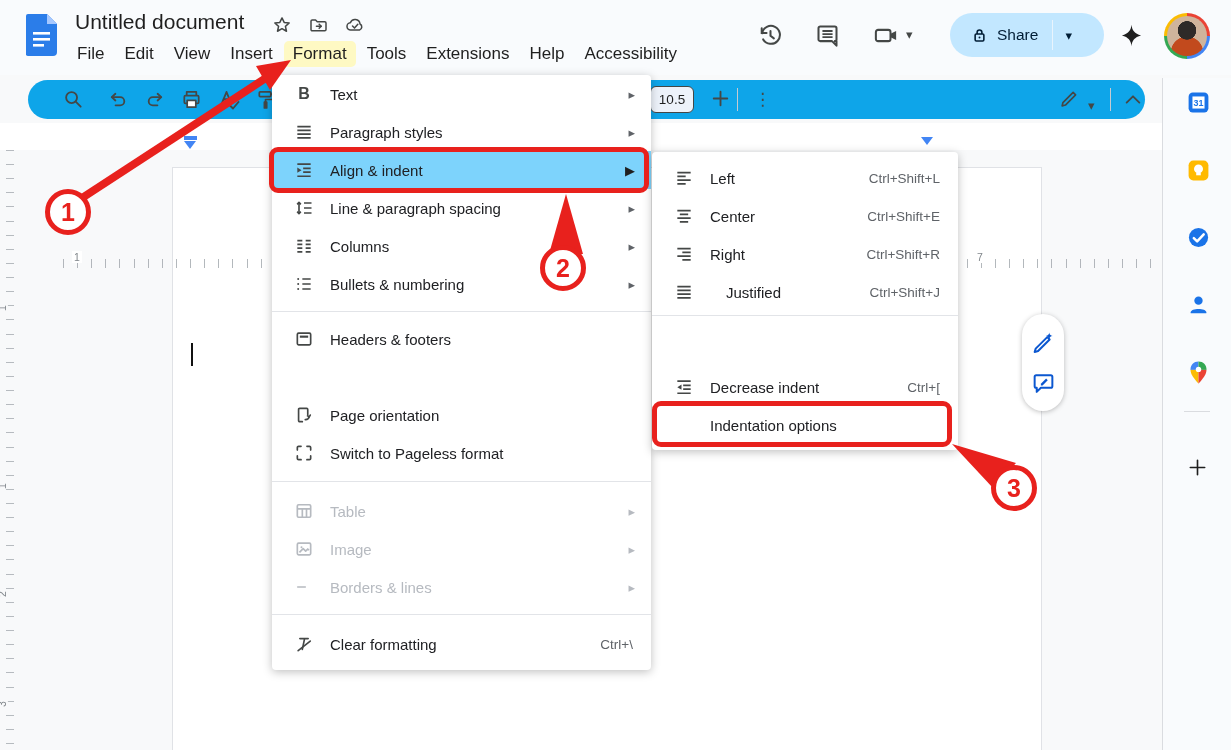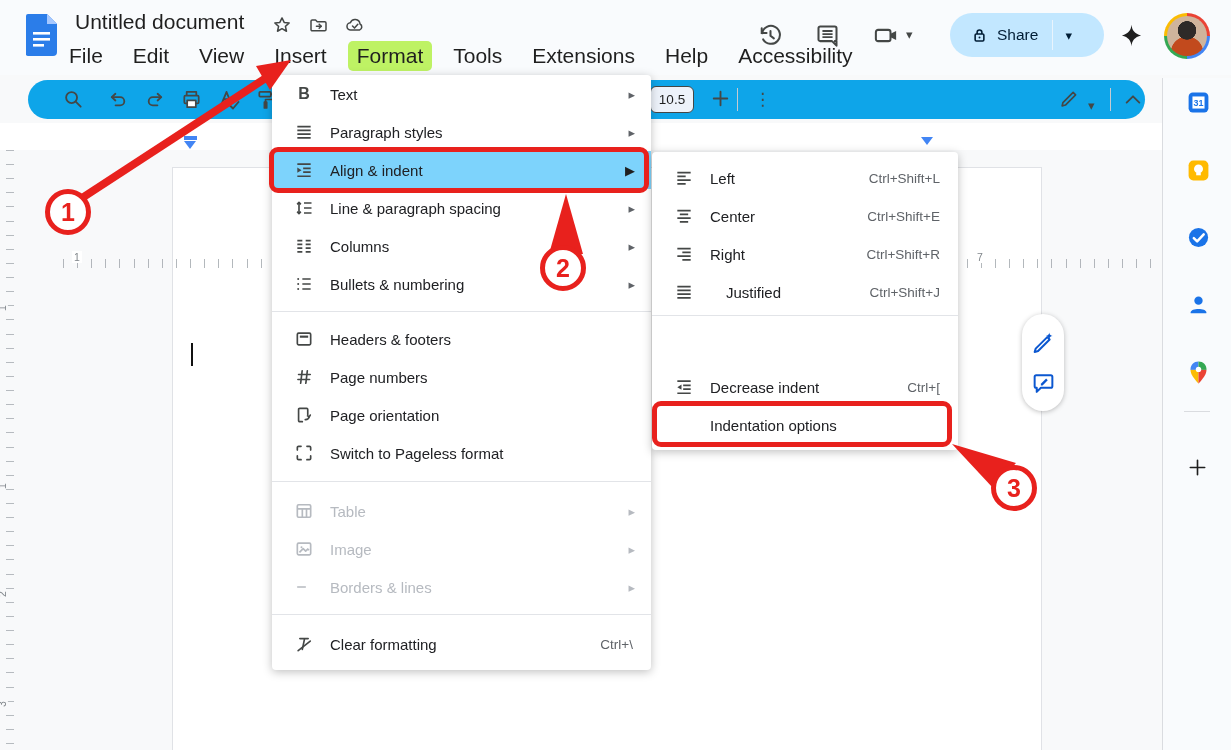--- a/index.html
+++ b/index.html
@@ -7,23 +7,23 @@
        font-family:"Liberation Sans","DejaVu Sans",sans-serif;
        background:#f8f9fa;color:#202124;}
   .abs{position:absolute;}
   svg{display:block;}
 
   
   .header{left:0;top:0;width:1231px;height:75px;background:#f9fbfd;z-index:5;}
   .docs-logo{left:26px;top:14px;}
   .doc-title{left:75px;top:10px;font-size:21px;color:#1f1f1f;white-space:nowrap;}
   .title-ic{top:15px;color:#444746;}
-  .menubar{left:60px;top:41px;display:flex;gap:12px;font-size:21px;color:#1f1f1f;}
+  .menubar{left:68px;top:41px;display:flex;gap:2px;font-size:17px;color:#1f1f1f;}
   .menubar .mb{padding:3px 9px;border-radius:5px;cursor:default;}
-  .menubar .mb.active{background:#bef264;}
+  .menubar .mb.active{background:#fef9c3;}
   .hbtn{top:22px;color:#444746;}
   .share{left:950px;top:13px;width:154px;height:44px;border-radius:22px;background:#c2e7ff;
          display:flex;align-items:center;z-index:6;}
   .share .lbl{font-size:15.5px;color:#001d35;font-weight:500;margin-left:8px;}
   .share .vd{width:1px;height:30px;background:#e9f4fd;margin-left:14px;}
   .share .car{color:#001d35;font-size:13px;margin-left:12px;}
   .avatar{left:1164px;top:13px;width:46px;height:46px;border-radius:50%;
           background:conic-gradient(#ea4335 0 25%,#4285f4 0 50%,#34a853 0 75%,#fbbc04 0 100%);
           display:flex;align-items:center;justify-content:center;}
   .avatar .ph{width:40px;height:40px;border-radius:50%;
@@ -396,28 +396,20 @@
   <div class="msep" style="top:236px;"></div>
   <div class="mi" style="top:245px;">
     <span class="ic">
         <svg width="20" height="20" viewBox="0 0 24 24" fill="none" stroke="currentColor" stroke-width="2" stroke-linejoin="round">
           <rect x="4" y="5" width="16" height="14" rx="1.5"></rect>
           <path d="M7 9.2h10" stroke-width="2.6"></path>
         </svg>
       </span>
     <span class="lb">Headers &amp; footers</span>
   </div>
-  <div class="mi" style="top:283px;">
-    <span class="ic">
-        <svg width="20" height="20" viewBox="0 0 24 24" fill="none" stroke="currentColor" stroke-width="2" stroke-linecap="round">
-          <path d="M9.8 4.5L8 19.5M16 4.5l-1.8 15M5.5 9h14M4.7 15h14"></path>
-        </svg>
-      </span>
-    <span class="lb">Page numbers</span>
-  </div>
   <div class="mi" style="top:321px;">
     <span class="ic">
         <svg width="20" height="20" viewBox="0 0 24 24" fill="none" stroke="currentColor" stroke-width="2" stroke-linecap="round" stroke-linejoin="round">
           <path d="M16.5 11.5V5.3A1.3 1.3 0 0 0 15.2 4H6.8A1.3 1.3 0 0 0 5.5 5.3v13.4A1.3 1.3 0 0 0 6.8 20H10"></path>
           <path d="M13.5 17.5a4.5 4.5 0 0 0 4.7-3.4"></path>
           <path d="M16.2 13l2.1 1.2 1.2-2.1"></path>
         </svg>
       </span>
     <span class="lb">Page orientation</span>
   </div>

